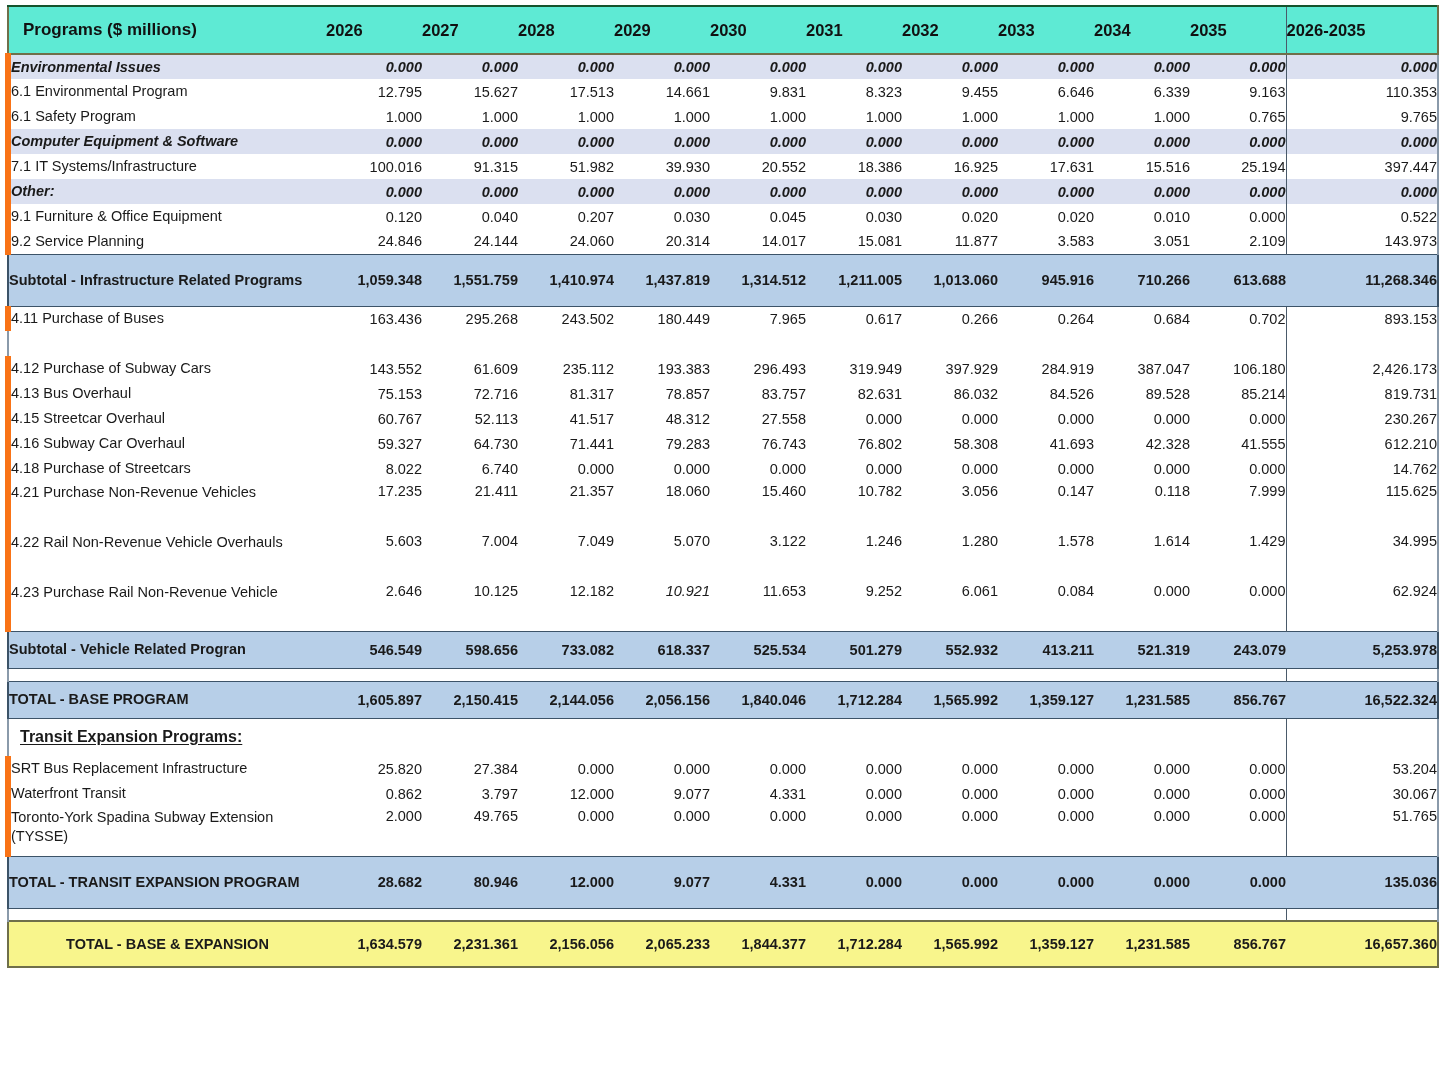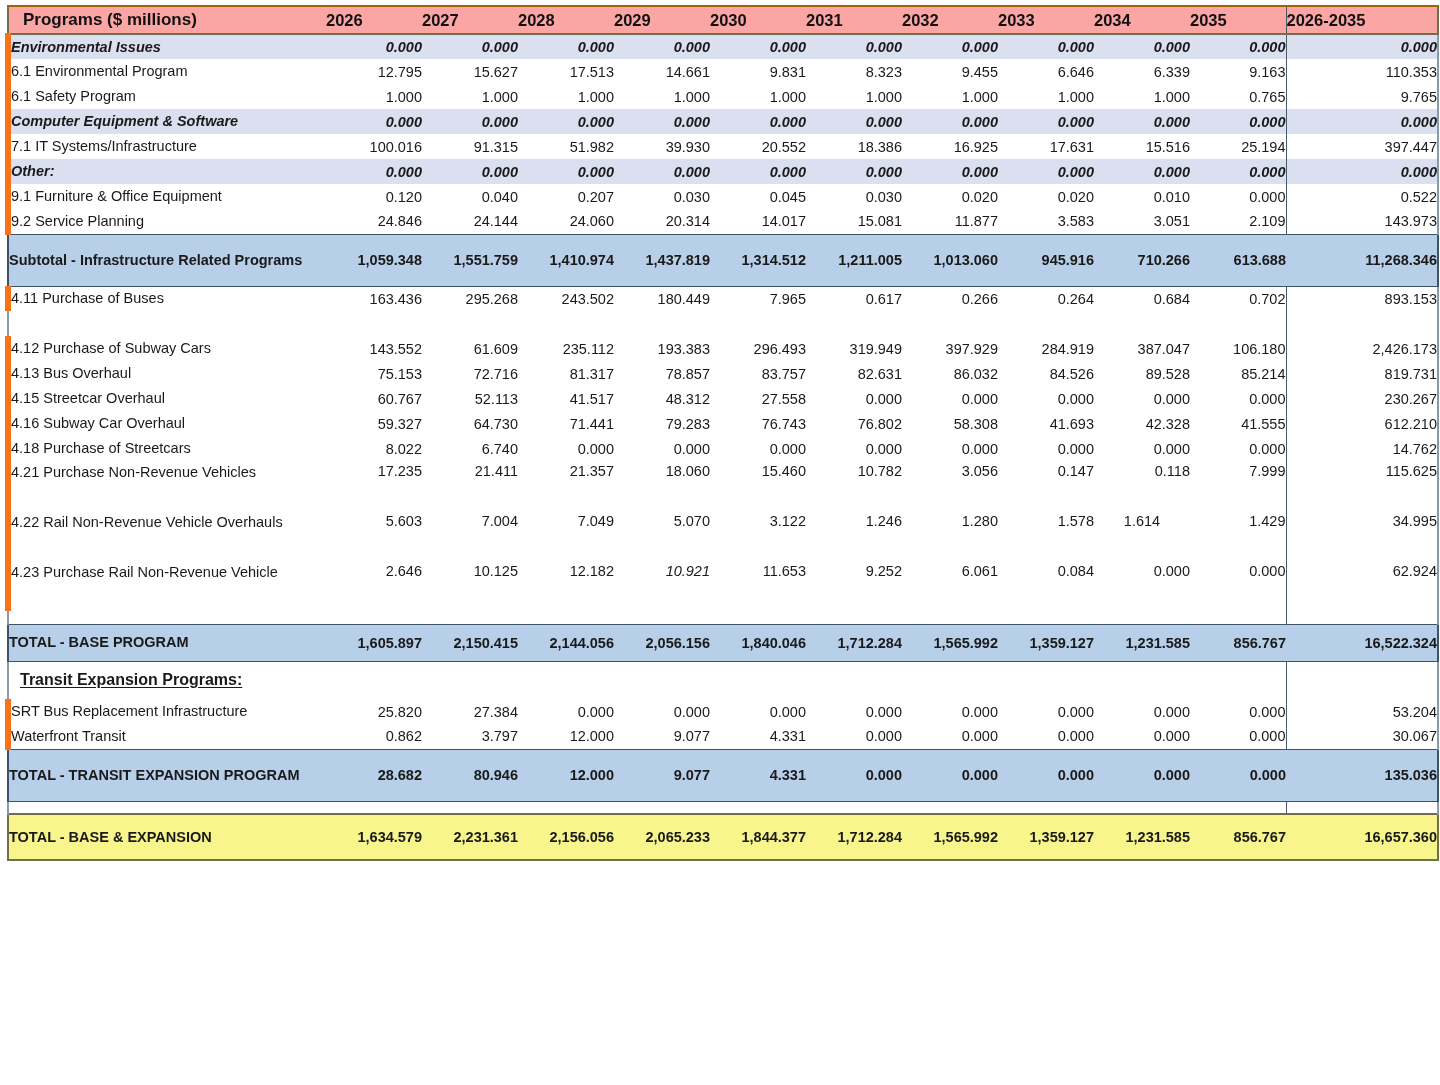--- a/index.html
+++ b/index.html
@@ -52,25 +52,25 @@
     line-height: 1.30;
   }
   .num {
     text-align: right;
     padding-right: 11px;
     white-space: nowrap;
   }
 
   
   tr.hdr th {
-    background: #fca5a5;
+    background: #5eead4;
     font-weight: bold;
     font-size: 16.5px;
-    height: 28px;
-    border-top: 2px solid #a16207;
+    height: 48px;
+    border-top: 2px solid #14532d;
     border-bottom: 2px solid #6f6f4a;
     color: #111;
   }
   tr.hdr th.lbl { padding-left: 14px; font-size: 17px; }
   tr.hdr th.num { text-align: left; padding-right: 0; }
   tr.hdr th.totcol { text-align: left; padding-right: 0; border-left: 1.5px solid #4a5a6a; }
   tr.hdr th.first { border-left: 2px solid #6f6f4a; }
   tr.hdr th.last { border-right: 2px solid #6f6f4a; }
 
   
@@ -116,21 +116,21 @@
   tr.sub.short td { height: 37px; }
 
   
   tr.grand td {
     background: #f8f58c;
     font-weight: bold;
     height: 46px;
     border-top: 2px solid #6f6f4a;
     border-bottom: 2px solid #6f6f4a;
   }
-  tr.grand td.lbl { border-left: 2px solid #6f6f4a; }
+  tr.grand td.lbl { border-left: 2px solid #6f6f4a; text-align: center; }
   tr.grand td.edge-r { border-right: 2px solid #6f6f4a; }
 
   
   tr.thin td { height: 13px; background: #ffffff; }
   tr.thin td.lbl { border-left: 2px solid #8a9aaa; }
   tr.thin td.edge-r { border-right: 2px solid #8a9aaa; }
   tr.thin td.sep { border-left: 1.2px solid #4a5a6a; }
 </style>
 </head>
 <body>
@@ -409,37 +409,51 @@
         <tr class="r white" style="height: 50px;">
           <td class="lbl " style="vertical-align: top; padding-top: 2px;">4.22 Rail Non-Revenue Vehicle Overhauls</td>
           <td class="num" style="vertical-align: top; padding-top: 2px;">5.603</td>
           <td class="num" style="vertical-align: top; padding-top: 2px;">7.004</td>
           <td class="num" style="vertical-align: top; padding-top: 2px;">7.049</td>
           <td class="num" style="vertical-align: top; padding-top: 2px;">5.070</td>
           <td class="num" style="vertical-align: top; padding-top: 2px;">3.122</td>
           <td class="num" style="vertical-align: top; padding-top: 2px;">1.246</td>
           <td class="num" style="vertical-align: top; padding-top: 2px;">1.280</td>
           <td class="num" style="vertical-align: top; padding-top: 2px;">1.578</td>
-          <td class="num" style="vertical-align: top; padding-top: 2px; text-align: center;">1.614</td>
+          <td class="num" style="vertical-align: top; padding-top: 2px;">1.614</td>
           <td class="num" style="vertical-align: top; padding-top: 2px;">1.429</td>
           <td class="num sep edge-r" style="vertical-align: top; padding-top: 2px;">34.995</td>
         </tr>
         <tr class="r white" style="height: 50px;">
           <td class="lbl " style="vertical-align: top; padding-top: 2px;">4.23 Purchase Rail Non-Revenue Vehicle</td>
           <td class="num" style="vertical-align: top; padding-top: 2px;">2.646</td>
           <td class="num" style="vertical-align: top; padding-top: 2px;">10.125</td>
           <td class="num" style="vertical-align: top; padding-top: 2px;">12.182</td>
           <td class="num" style="vertical-align: top; padding-top: 2px; font-style: italic;">10.921</td>
           <td class="num" style="vertical-align: top; padding-top: 2px;">11.653</td>
           <td class="num" style="vertical-align: top; padding-top: 2px;">9.252</td>
           <td class="num" style="vertical-align: top; padding-top: 2px;">6.061</td>
           <td class="num" style="vertical-align: top; padding-top: 2px;">0.084</td>
           <td class="num" style="vertical-align: top; padding-top: 2px;">0.000</td>
           <td class="num" style="vertical-align: top; padding-top: 2px;">0.000</td>
           <td class="num sep edge-r" style="vertical-align: top; padding-top: 2px;">62.924</td>
+        </tr>
+        <tr class="sub short">
+          <td class="lbl ">Subtotal -  Vehicle Related Progran</td>
+          <td class="num">546.549</td>
+          <td class="num">598.656</td>
+          <td class="num">733.082</td>
+          <td class="num">618.337</td>
+          <td class="num">525.534</td>
+          <td class="num">501.279</td>
+          <td class="num">552.932</td>
+          <td class="num">413.211</td>
+          <td class="num">521.319</td>
+          <td class="num">243.079</td>
+          <td class="num sep edge-r" style="border-left: none;">5,253.978</td>
         </tr>
         <tr class="thin">
           <td class="lbl "></td>
           <td class="num"></td>
           <td class="num"></td>
           <td class="num"></td>
           <td class="num"></td>
           <td class="num"></td>
           <td class="num"></td>
           <td class="num"></td>
@@ -497,20 +511,34 @@
           <td class="num">12.000</td>
           <td class="num">9.077</td>
           <td class="num">4.331</td>
           <td class="num">0.000</td>
           <td class="num">0.000</td>
           <td class="num">0.000</td>
           <td class="num">0.000</td>
           <td class="num">0.000</td>
           <td class="num sep edge-r">30.067</td>
         </tr>
+        <tr class="r white" style="height: 50px;">
+          <td class="lbl " style="vertical-align: top; padding-top: 2px;">Toronto-York Spadina Subway Extension (TYSSE)</td>
+          <td class="num" style="vertical-align: top; padding-top: 2px;">2.000</td>
+          <td class="num" style="vertical-align: top; padding-top: 2px;">49.765</td>
+          <td class="num" style="vertical-align: top; padding-top: 2px;">0.000</td>
+          <td class="num" style="vertical-align: top; padding-top: 2px;">0.000</td>
+          <td class="num" style="vertical-align: top; padding-top: 2px;">0.000</td>
+          <td class="num" style="vertical-align: top; padding-top: 2px;">0.000</td>
+          <td class="num" style="vertical-align: top; padding-top: 2px;">0.000</td>
+          <td class="num" style="vertical-align: top; padding-top: 2px;">0.000</td>
+          <td class="num" style="vertical-align: top; padding-top: 2px;">0.000</td>
+          <td class="num" style="vertical-align: top; padding-top: 2px;">0.000</td>
+          <td class="num sep edge-r" style="vertical-align: top; padding-top: 2px;">51.765</td>
+        </tr>
         <tr class="sub tall">
           <td class="lbl ">TOTAL -  TRANSIT EXPANSION PROGRAM</td>
           <td class="num">28.682</td>
           <td class="num">80.946</td>
           <td class="num">12.000</td>
           <td class="num">9.077</td>
           <td class="num">4.331</td>
           <td class="num">0.000</td>
           <td class="num">0.000</td>
           <td class="num">0.000</td>

